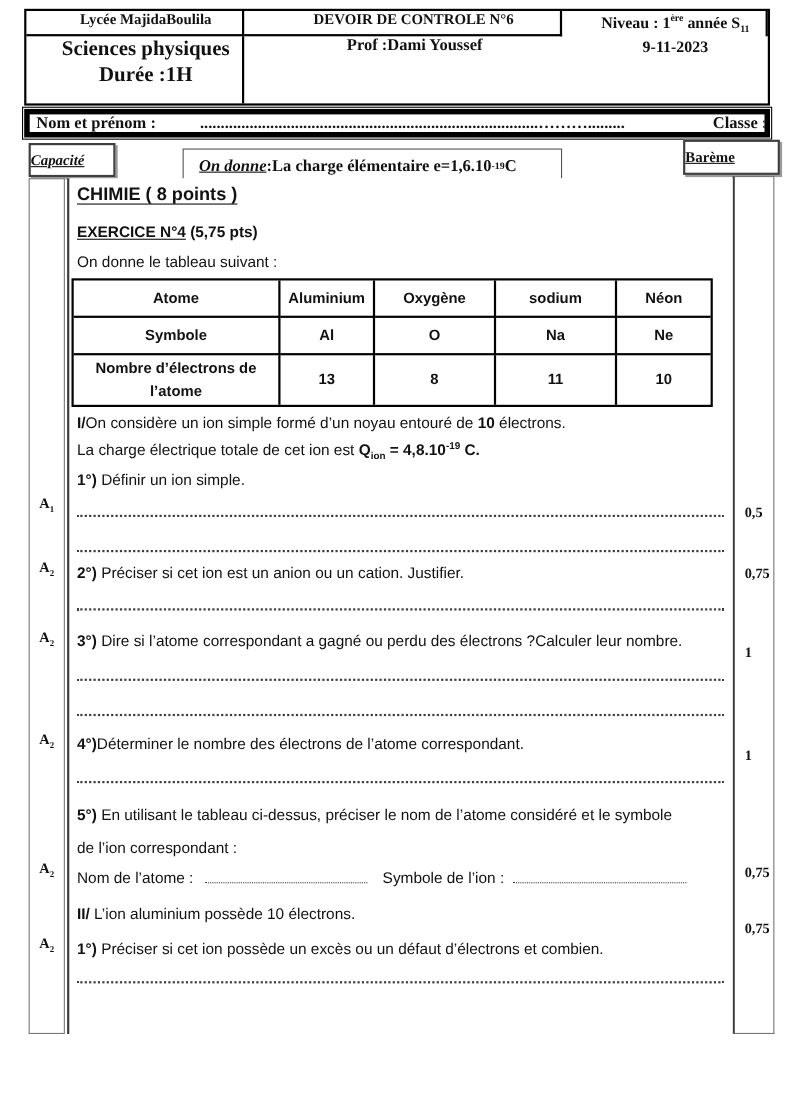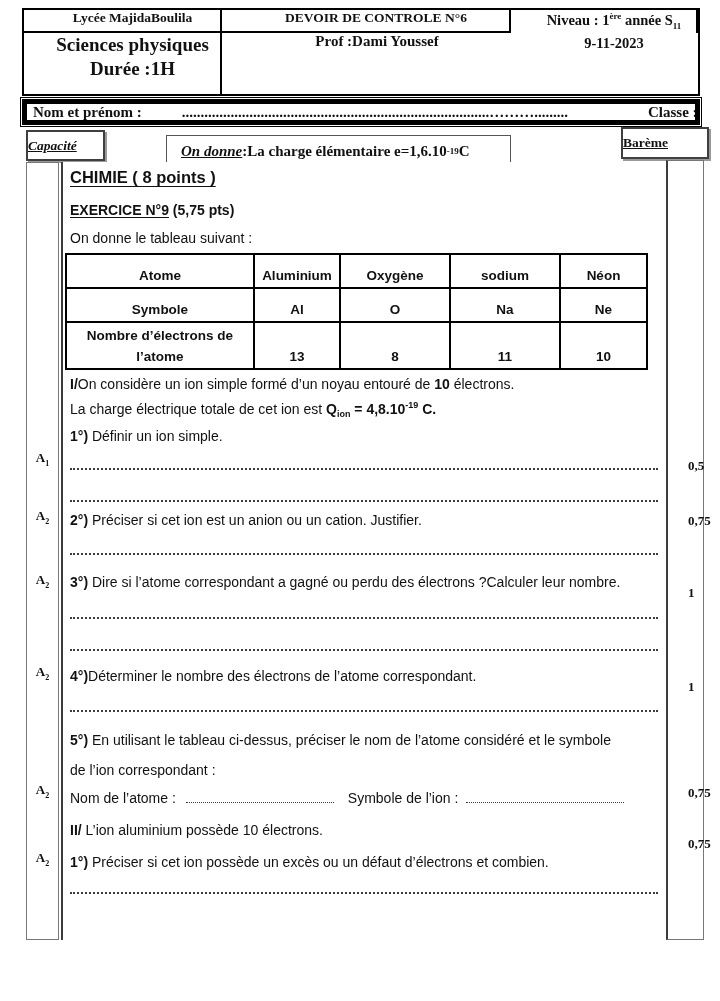--- a/index.html
+++ b/index.html
@@ -72,21 +72,21 @@
   }
   .right-col {
     position: absolute; left: 666px; top: 160px; width: 38px; height: 780px;
     border: 1.5px solid #777; border-left: 2.5px solid #3c3c3c; background:#fff;
   }
   .a-label {
     position: absolute; left: 26px; width: 33px; text-align: center;
     font-family: Liberation Serif, serif; font-weight: bold; font-size: 13px;
   }
   .mark-label {
-    position: absolute; left: 668px; width: 34px; text-align: left; padding-left: 20px;
+    position: absolute; left: 668px; width: 34px; text-align: left; padding-left: 9px;
     font-family: "Liberation Serif", serif; font-weight: bold; font-size: 13px;
   }
   
   .content {
     position: absolute; left: 61px; top: 162px; width: 605px; height: 778px;
     border-left: 2.5px solid #3c3c3c; background:#fff;
   }
   .c-abs { position: absolute; left: 7px; white-space: nowrap; font-size: 14px; }
   .chimie-title {
     top: 6px; font-size: 16.5px; font-weight: bold;
@@ -99,21 +99,21 @@
   
   .atom-table {
     position: absolute; left: 2px; top: 91px; width: 583px;
     border: 2.5px solid #000;
     display: grid;
     grid-template-columns: 188px 86px 110px 110px 1fr;
     grid-template-rows: 34px 34px 45px;
     font-weight: bold; font-size: 13.5px; background:#fff;
   }
   .at-cell { border-right: 2px solid #000; border-bottom: 2px solid #000;
-    display:flex; align-items:flex-end; justify-content:center; text-align:center;
+    display:flex; align-items:center; justify-content:center; text-align:center;
     line-height: 1.55; white-space: normal; padding: 0 10px; }
   .at-cell.last-col { border-right: none; }
   .at-cell.last-row { border-bottom: none; }
   
   .ans-line {
     position: absolute; left: 7px; width: 588px; height: 0;
     border-bottom: 2px dotted #3d3d3d;
   }
   .inline-dots {
     display: inline-block; height: 11px; border-bottom: 1.5px dotted #3d3d3d;
@@ -187,21 +187,21 @@
   <div class="mark-label" style="top:585px">1</div>
   <div class="mark-label" style="top:679px">1</div>
   <div class="mark-label" style="top:785px">0,75</div>
   <div class="mark-label" style="top:836px">0,75</div>
 
   <div class="content">
 
     <div class="c-abs chimie-title">CHIMIE   ( 8 points )</div>
 
     <div class="c-abs exercise-line">
-      <span class="exercise-name">EXERCICE N°9</span><span> (5,75 pts)</span>
+      <span class="exercise-name">EXERCICE N°4</span><span> (5,75 pts)</span>
     </div>
 
     <div class="c-abs intro-line">On donne le tableau suivant :</div>
 
     <div class="atom-table">
       <div class="at-cell">
           <span>Atome</span>
         </div>
       <div class="at-cell">
           <span>Aluminium</span>

